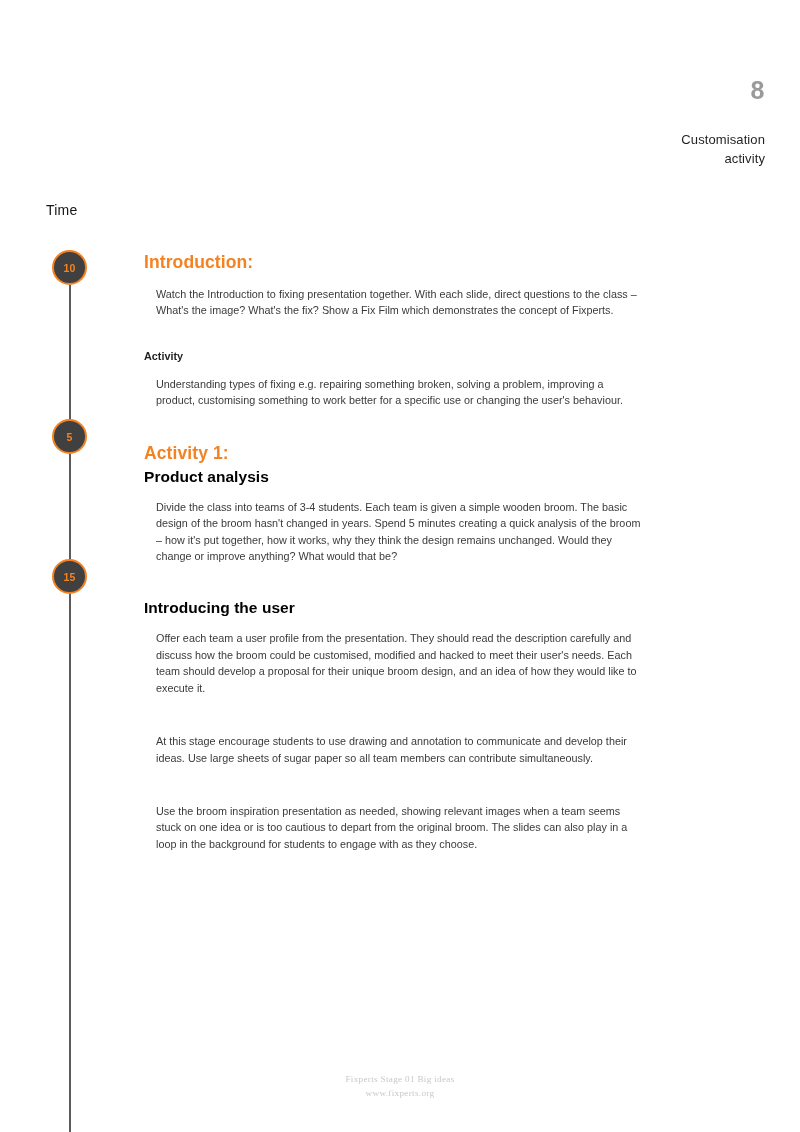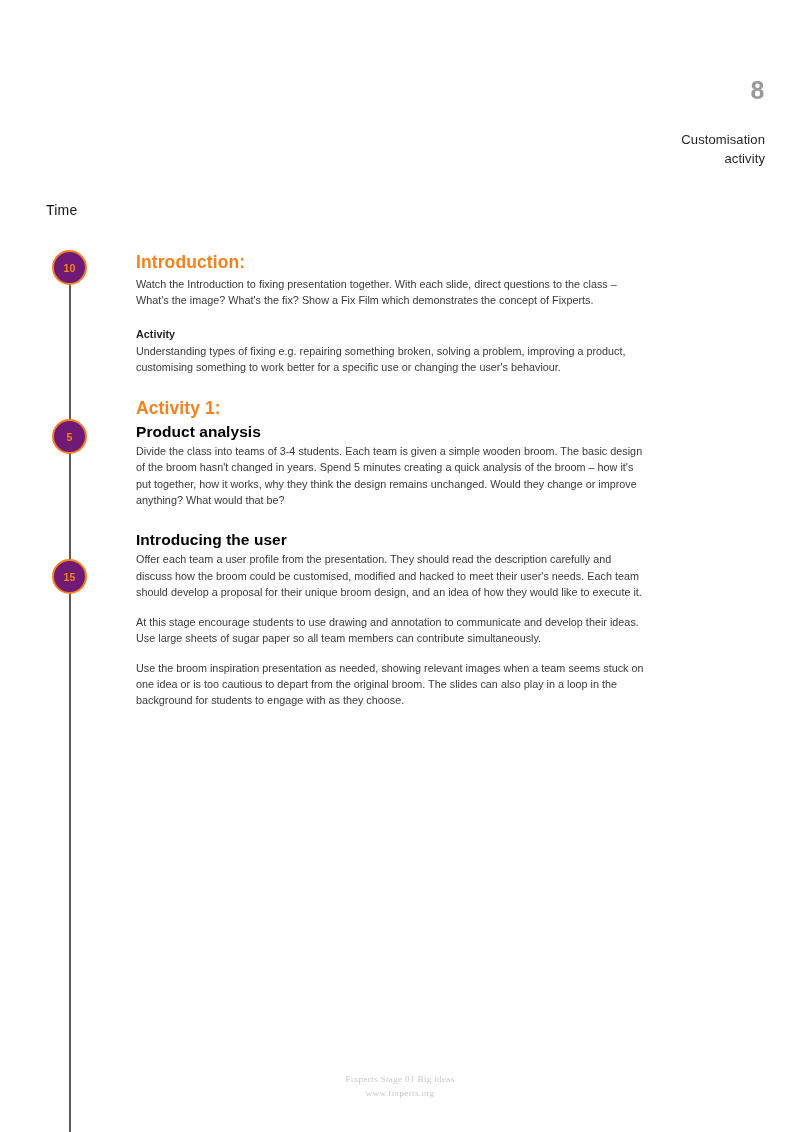--- a/index.html
+++ b/index.html
@@ -66,35 +66,35 @@
     height: 847px;
     background: #5b5b5b;
   }
   .time-marker {
     position: absolute;
     left: 52px;
     width: 35px;
     height: 35px;
     border-radius: 50%;
     border: 2.2px solid #f58220;
-    background: #701a75;
+    background: #404040;
     box-sizing: border-box;
     display: flex;
     align-items: center;
     justify-content: center;
     font-size: 10.5px;
     font-weight: 600;
     color: #f58220;
     letter-spacing: 0.2px;
   }
 
   
   .content {
     position: absolute;
-    left: 136px;
+    left: 144px;
     top: 252px;
     width: 512px;
   }
   .section { margin-bottom: 0; }
 
   .section-title {
     color: #f58220;
     font-size: 17.5px;
     font-weight: 700;
     letter-spacing: 0.1px;
@@ -114,21 +114,21 @@
     font-weight: 700;
     color: #231f20;
     line-height: 1.5;
     margin: 0 0 1px 0;
   }
   .body-text {
     font-size: 10.8px;
     font-weight: 400;
     color: #3a3a3a;
     line-height: 16.4px;
-    margin: 0;
+    margin: 12px;
     letter-spacing: 0.01px;
   }
   .gap-sm  { height: 13px; }
   .gap-md  { height: 17px; }
   .gap-lg  { height: 22px; }
 
   
   .footer {
     position: absolute;
     left: 0;

